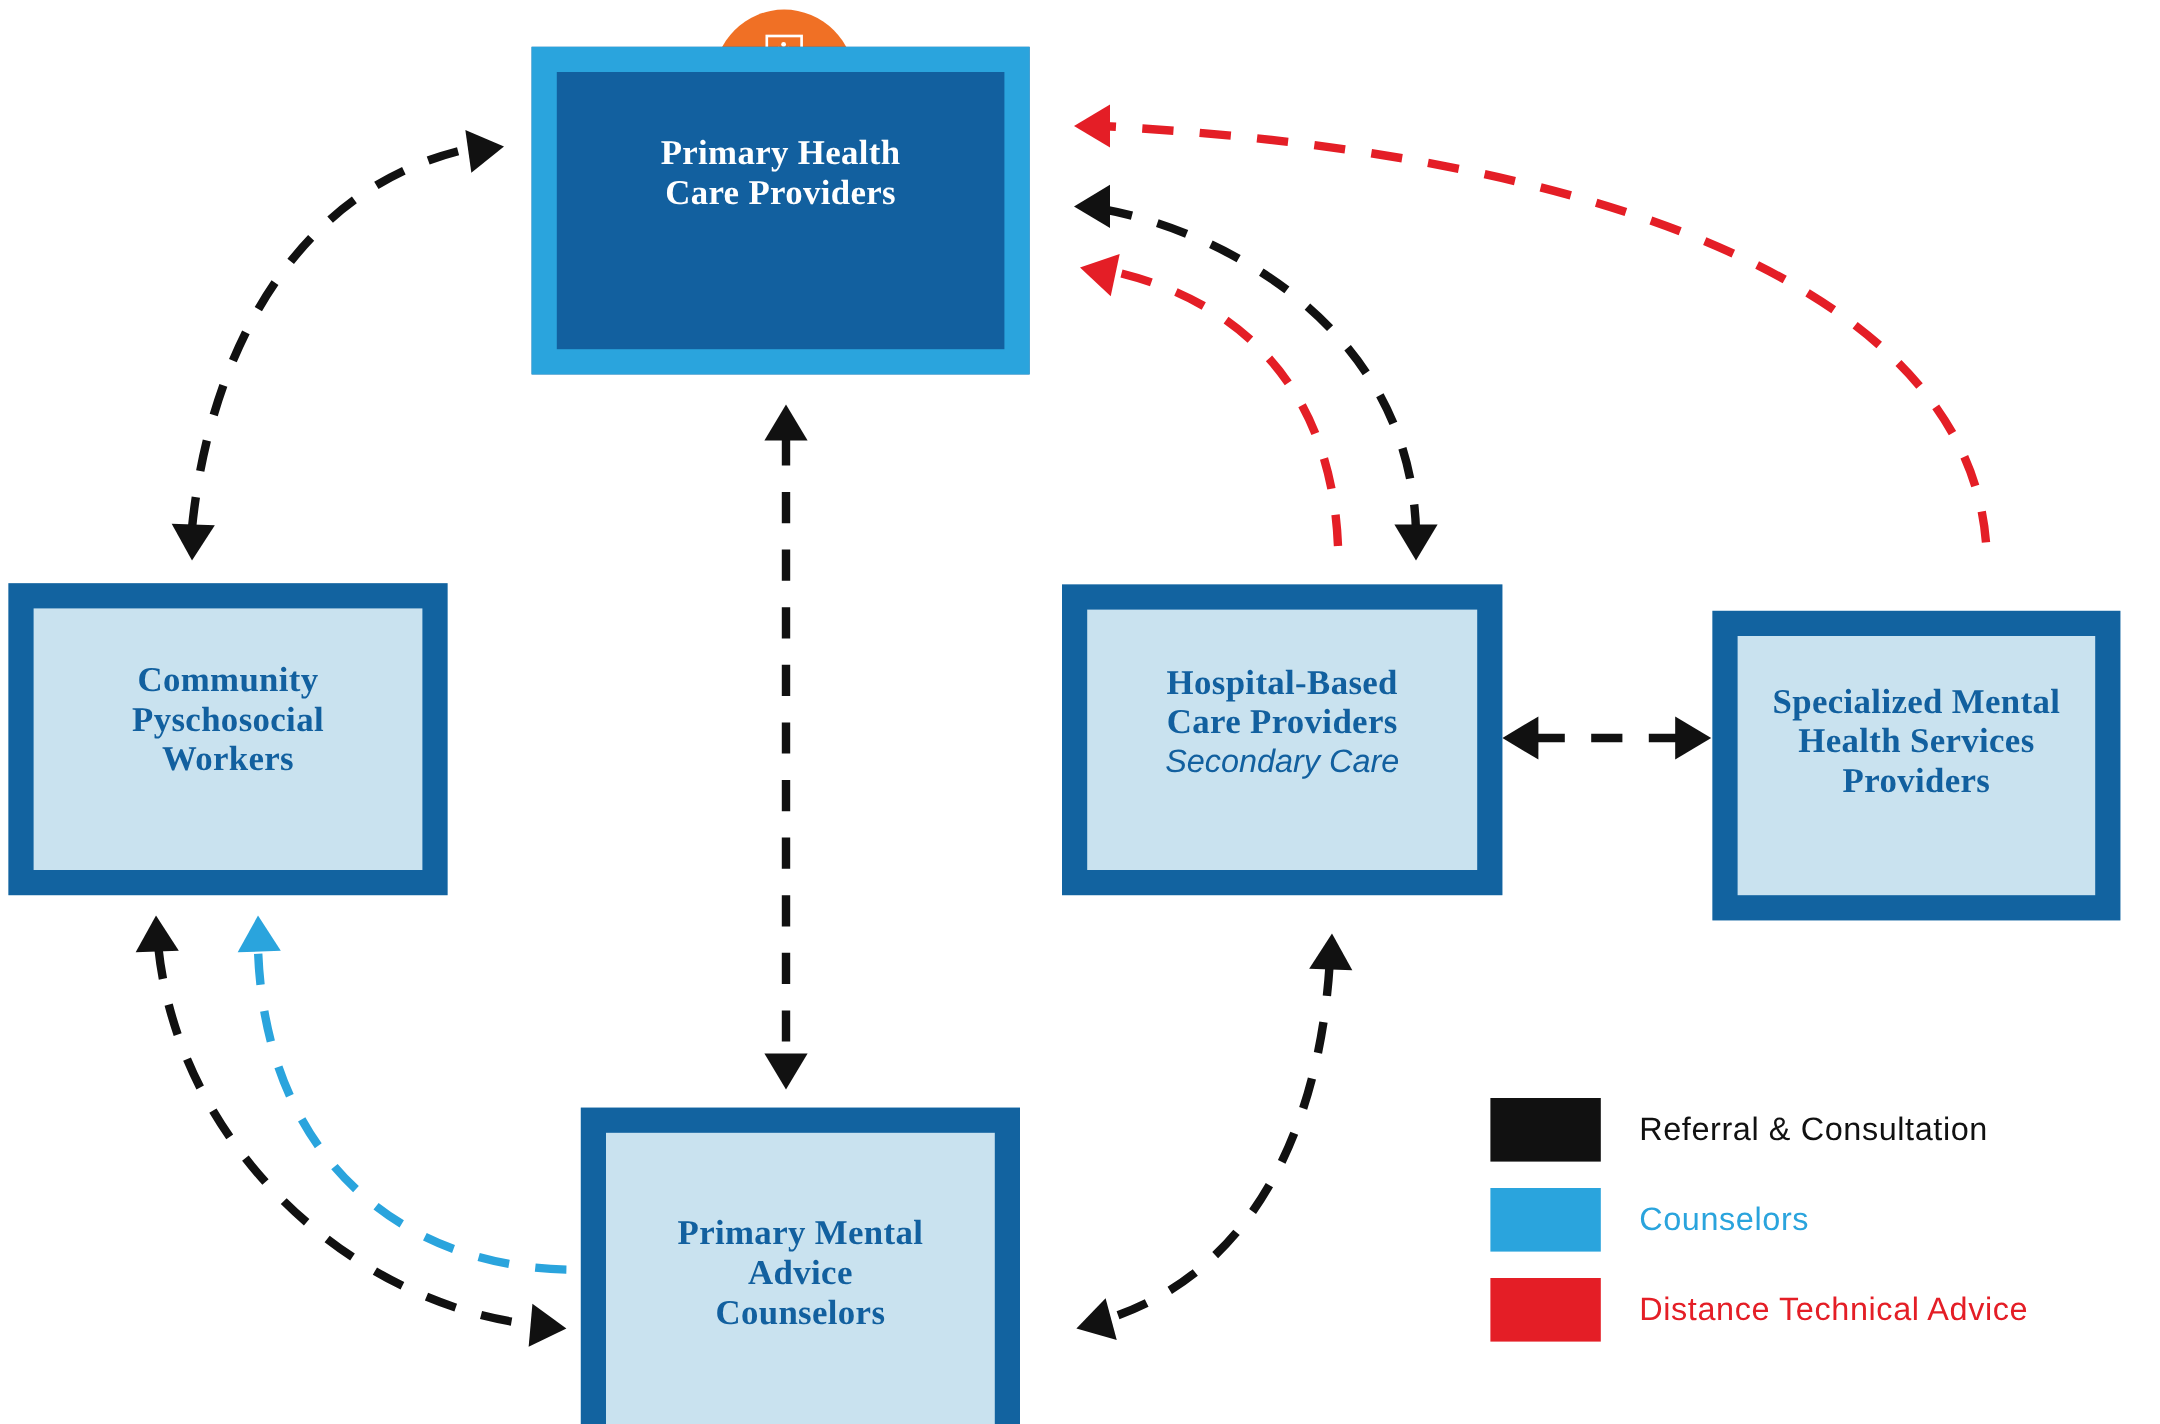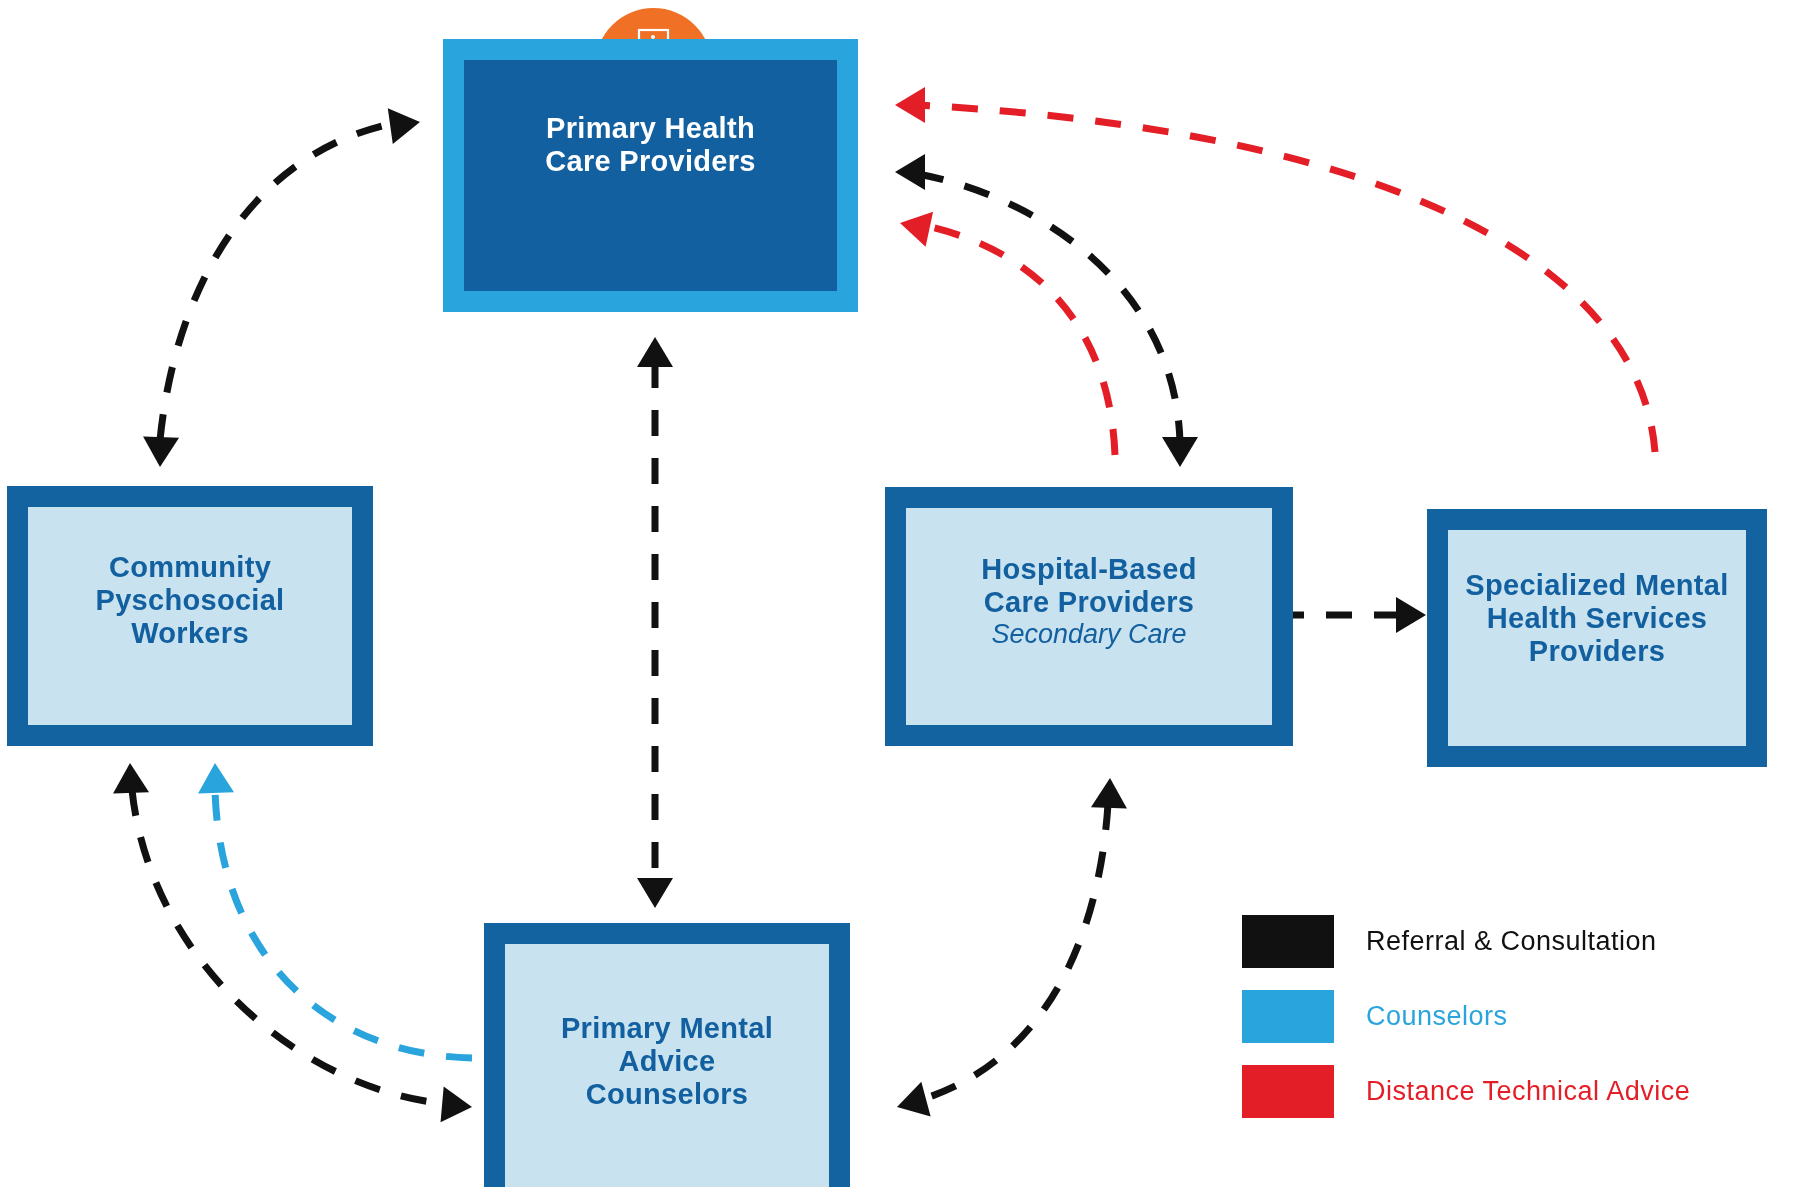--- a/index.html
+++ b/index.html
@@ -1,26 +1,26 @@
 <!DOCTYPE html>
 <html><head>
   <meta charset="utf-8">
   <style>
     html, body { margin: 0; padding: 0; background: #ffffff; }
     body { width: 1800px; height: 1187px; position: relative; overflow: hidden; font-family: "Liberation Sans", sans-serif; }
     #arrows { position: absolute; left: 0; top: 0; width: 1800px; height: 1187px; }
     .node { position: absolute; box-sizing: border-box; display: flex; flex-direction: column; align-items: center; justify-content: center; text-align: center; }
     .node-light { background: #c9e2ef; border: 21px solid #1263a0; }
     .node-primary { background: #12609f; border: 21px solid #2aa4dd; }
-    .node-title { font-family: Liberation Sans, sans-serif; font-weight: 700; font-size: 29px; line-height: 33px; color: #12609f; letter-spacing: 0.3px; }
+    .node-title { font-family: Liberation Serif, serif; font-weight: 700; font-size: 29px; line-height: 33px; color: #12609f; letter-spacing: 0.3px; }
     .node-primary .node-title { color: #ffffff; }
     .node-sub { font-family: "Liberation Sans", sans-serif; font-style: italic; font-size: 27px; color: #12609f; margin-top: 0; }
     #node-primary-health { left: 443px; top: 39px; width: 415px; height: 273px; padding-bottom: 62px; }
     #node-community { left: 7px; top: 486px; width: 366px; height: 260px; padding-bottom: 32px; }
-    #node-hospital { left: 885px; top: 487px; width: 408px; height: 259px; padding-bottom: 30px; }
+    #node-hospital { left: 885px; top: 487px; width: 367px; height: 259px; padding-bottom: 30px; }
     #node-specialized { left: 1427px; top: 478px; width: 340px; height: 258px; padding-bottom: 40px; margin-top: 31px; }
     #node-pmh { left: 484px; top: 923px; width: 366px; height: 312px; padding-bottom: 36px; }
     #hospital-icon { position: absolute; left: 595px; top: 8px; width: 117px; height: 117px; border-radius: 50%; background: #f07025; }
     #hospital-icon svg { width: 117px; height: 117px; }
     .legend-swatch { position: absolute; left: 1242px; width: 92px; height: 53px; }
     .legend-label { position: absolute; left: 1366px; font-family: "Liberation Sans", sans-serif; font-weight: 400; font-size: 27px; line-height: 53px; letter-spacing: 0.5px; }
   </style>
 </head>
 <body>
 

